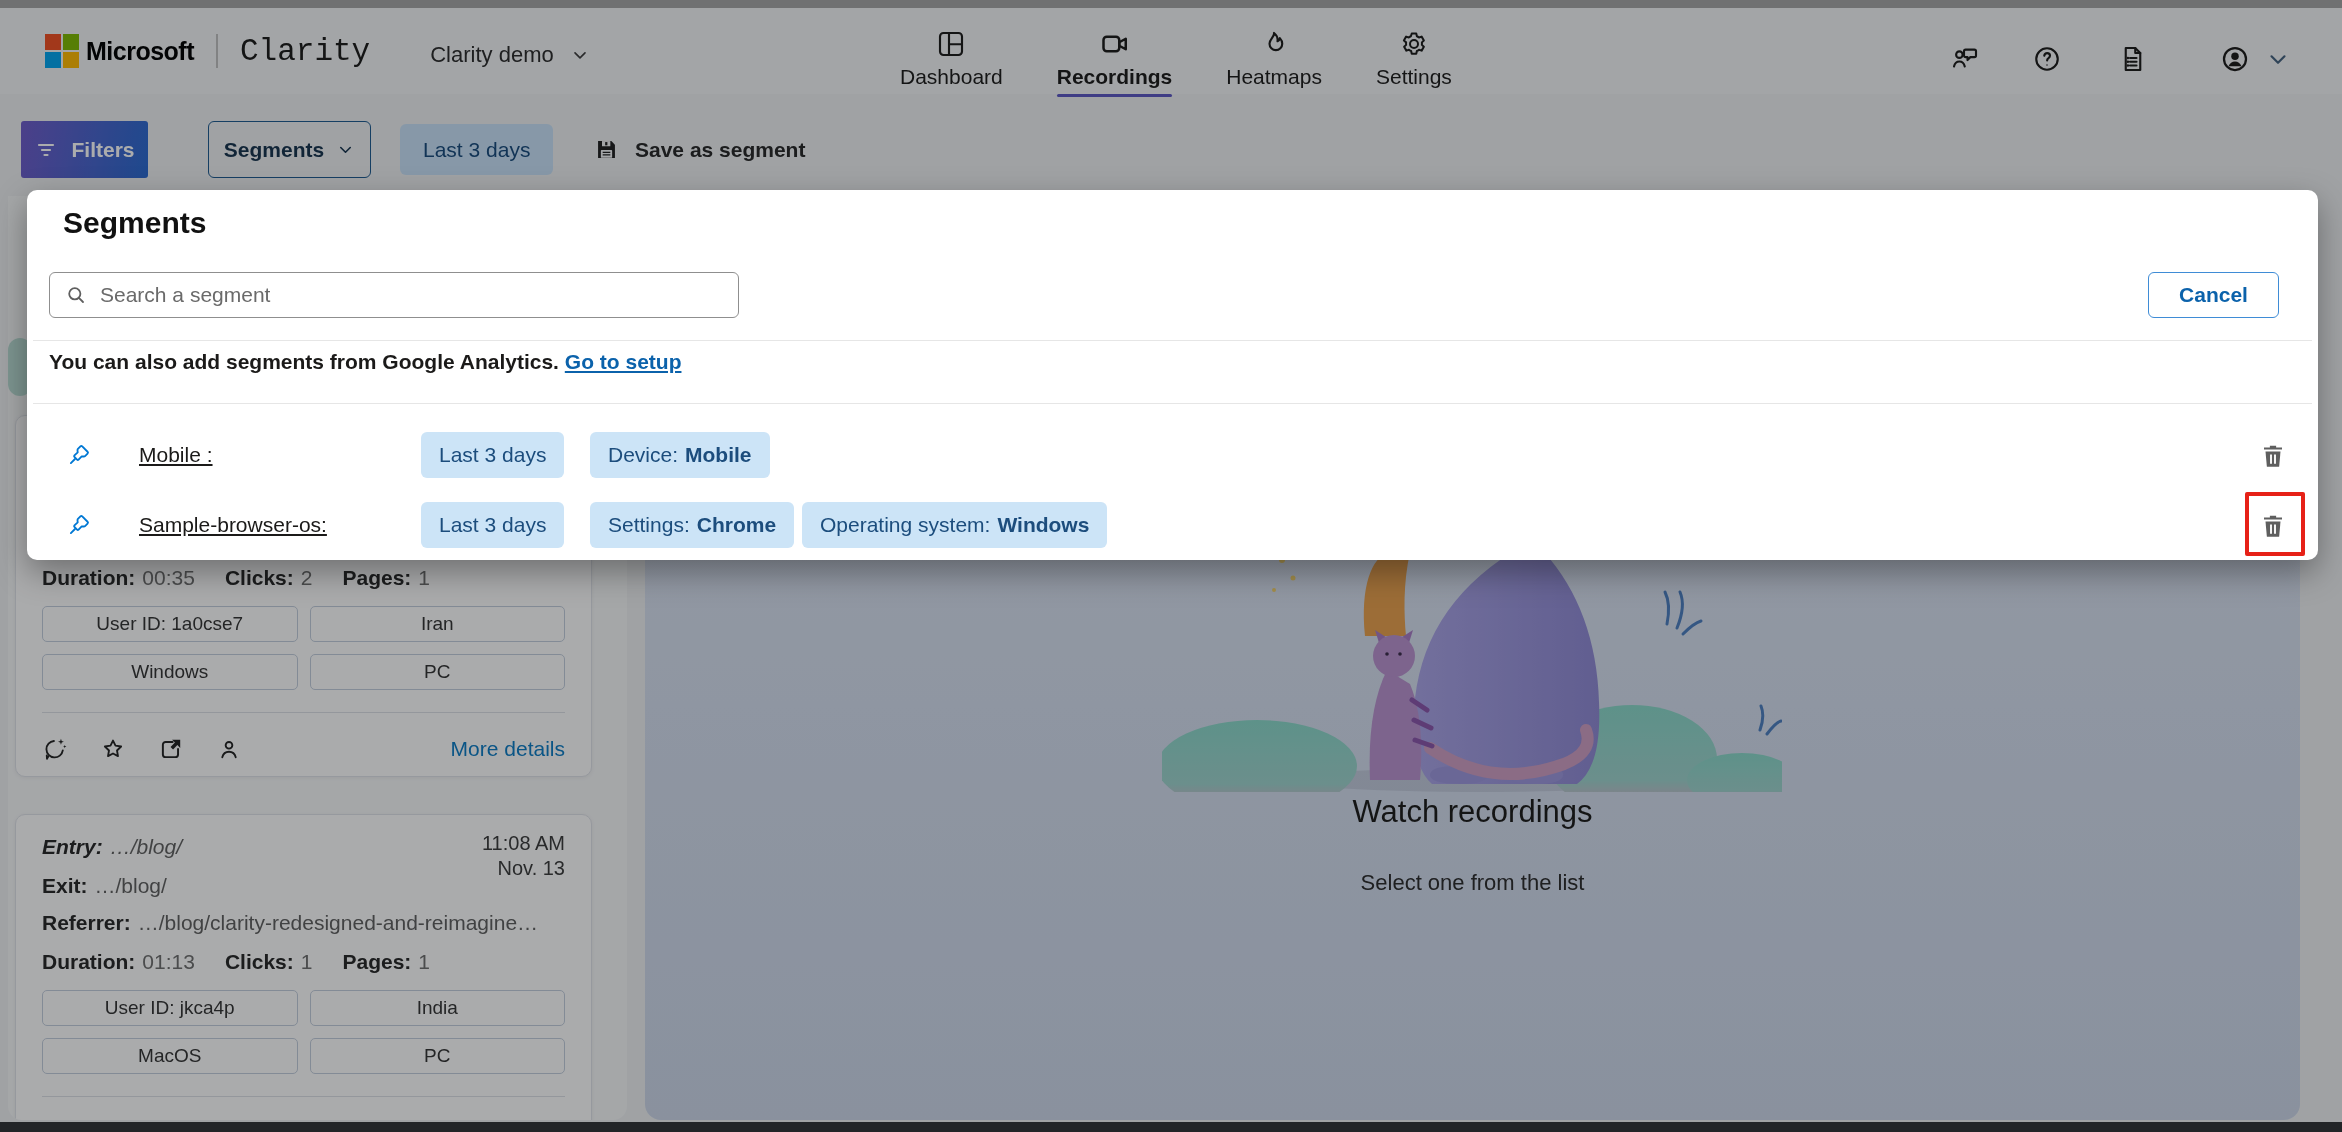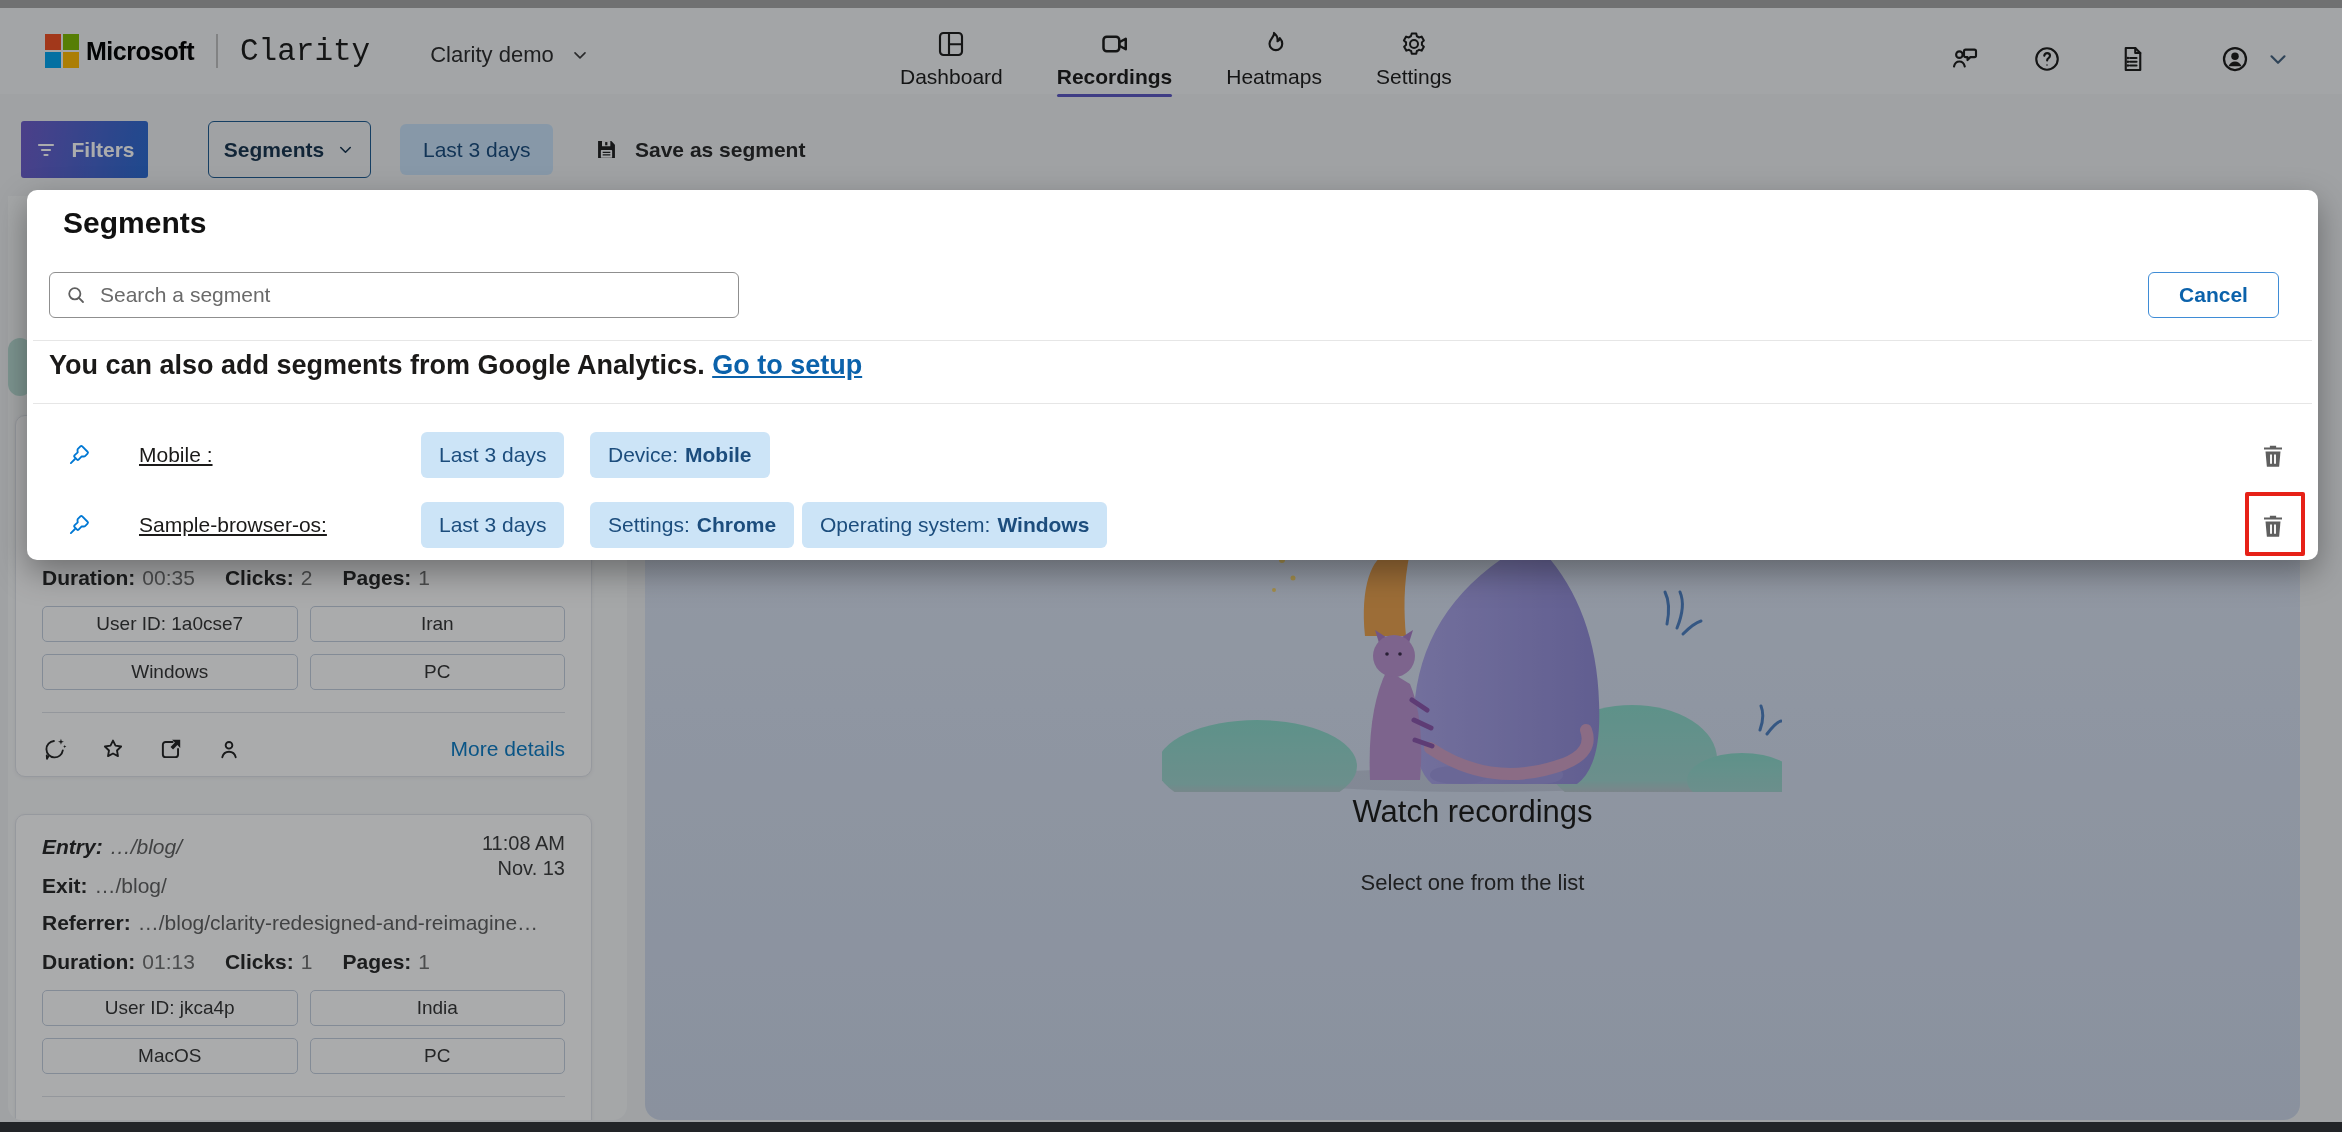--- a/index.html
+++ b/index.html
@@ -81,21 +81,21 @@
     box-shadow:0 12px 32px rgba(0,0,0,0.35); z-index:20; }
   .m-title { position:absolute; left:36px; top:16px; font-size:30px; font-weight:700; color:#111; }
   .m-search { position:absolute; left:22px; top:82px; width:690px; height:46px; border:1px solid #8f8f8f; border-radius:6px;
     display:flex; align-items:center; padding:0 14px; gap:12px; background:#fff; }
   .m-search svg { width:24px; height:24px; color:#5f5f5f; flex:none; }
   .m-search input { flex:1; border:none; outline:none; font-family:inherit; font-size:21px; color:#333; background:transparent; }
   .m-search input::placeholder { color:#6a6a6a; }
   .m-cancel { position:absolute; right:39px; top:82px; width:131px; height:46px; border:1.5px solid #3f8cd6; border-radius:6px;
     background:#fff; color:#0b62ab; font-size:21px; font-weight:700; font-family:inherit; cursor:pointer; }
   .m-div { position:absolute; left:6px; right:6px; height:1px; background:#e6e6e6; }
-  .m-ga { position:absolute; left:22px; top:160px; font-size:27px; font-weight:700; color:#1b1a19; }
+  .m-ga { position:absolute; left:22px; top:160px; font-size:21px; font-weight:700; color:#1b1a19; }
   .m-ga a { color:#0b62ab; text-decoration:underline; cursor:pointer; }
   .seg-row { position:absolute; left:0; right:0; height:46px; }
   .seg-pin { position:absolute; left:39px; top:10px; width:26px; height:26px; color:#0078d4; cursor:pointer; }
   .seg-name { position:absolute; left:112px; top:50%; transform:translateY(-50%); font-size:21px; color:#1b1a19;text-decoration:underline; }
   .seg-chip { position:absolute; top:0; height:46px; border-radius:6px; background:#cce4f7; color:#1c4d7d; font-size:21px;
     display:flex; align-items:center; padding:0 18px; white-space:nowrap; }
   .seg-chip b { font-weight:700; margin-left:7px; }
   .trash { position:absolute; left:2231px; top:9px; width:30px; height:30px; color:#5f5f5f; cursor:pointer; }
 
   .redbox { position:absolute; left:2245px; top:492px; width:60px; height:64px; border:4px solid #e62117; border-radius:2px; z-index:30; }

